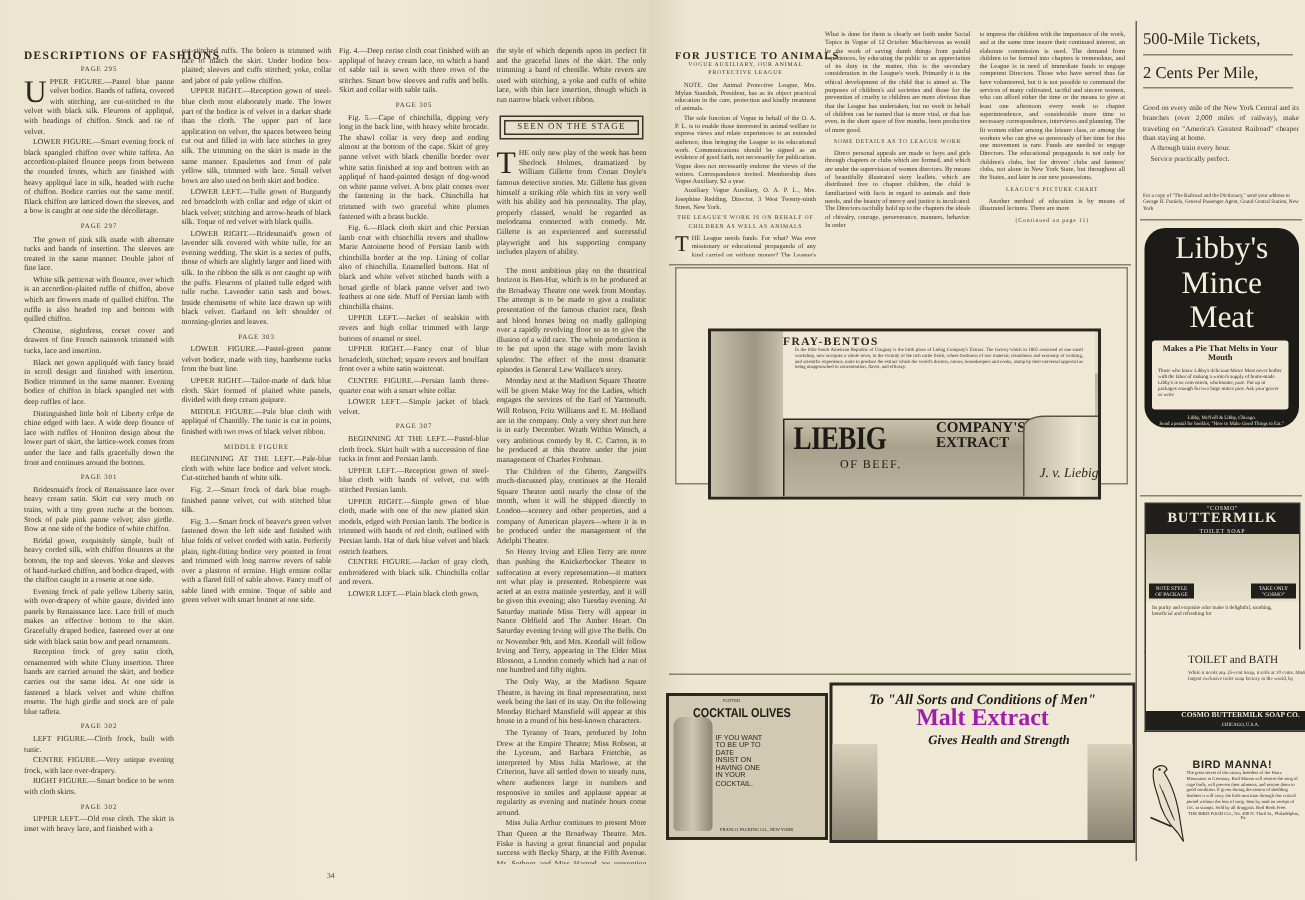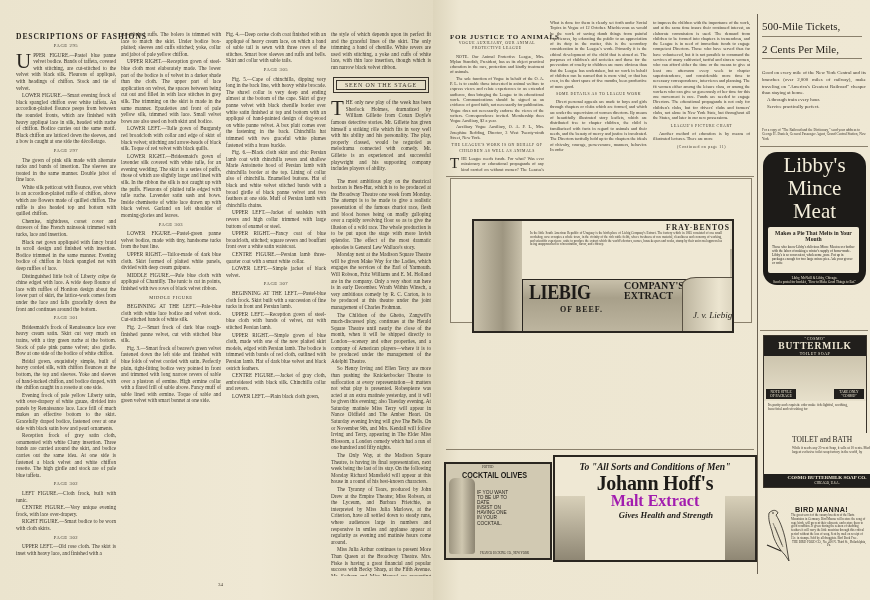--- a/index.html
+++ b/index.html
@@ -37,25 +37,25 @@
   .cosmo .body{font-size:3.5px;line-height:4.4px;padding:2px 4px;color:#3a342b;}
   .bird{position:absolute;left:763px;top:505px;width:105px;height:60px;}
   .bird .h{position:absolute;left:32px;top:0;font-family:"Liberation Sans","DejaVu Sans",sans-serif;font-weight:bold;font-size:7.2px;letter-spacing:.4px;}
   .bird .t{position:absolute;left:28px;top:9px;width:76px;font-size:3.1px;line-height:3.8px;color:#3a342b;}
   
   .liebig-frame{position:absolute;left:450px;top:178px;width:300px;height:143px;border:1px solid #8a806c;background:#efe8d4;}
   .liebig{position:absolute;left:472px;top:219px;width:258px;height:110px;border:2px solid #2a2620;background:#e3dcc6;overflow:hidden;}
   .liebig .scene{position:absolute;left:0;top:28px;width:258px;height:82px;background:linear-gradient(180deg,#b9b19c 0%,#ccc4ae 35%,#a8a08a 60%,#bdb59f 100%);}
   .liebig .pillar{position:absolute;left:0;top:0;width:48px;height:110px;background:linear-gradient(90deg,#c8c0aa,#9e9681 60%,#c8c0aa);border-right:1px solid #2a2620;}
   .liebig .box{position:absolute;left:48px;top:0;width:208px;height:58px;background:#efe8d4;border-bottom:1px solid #2a2620;}
-  .liebig .fb{font-size:7.6px;font-weight:bold;letter-spacing:1px;text-align:right;margin-top:2px;}
+  .liebig .fb{font-size:7.6px;font-weight:bold;letter-spacing:1px;text-align:left;margin-top:2px;}
   .liebig .txt{font-size:3.2px;line-height:3.8px;padding:0 8px;text-align:justify;color:#3a342b;}
   .liebig .word{position:absolute;left:25px;top:20px;font-size:22px;font-weight:bold;letter-spacing:-.5px;transform:scaleX(.82);transform-origin:left;color:#1d1b18;}
   .liebig .co{position:absolute;left:136px;top:20px;font-size:10px;line-height:10px;font-weight:bold;color:#1d1b18;}
-  .liebig .of{position:absolute;left:64px;top:45px;font-size:8px;font-weight:bold;letter-spacing:1px;color:#1d1b18;}
+  .liebig .of{position:absolute;left:64px;top:45px;font-size:8px;font-weight:normal;letter-spacing:1px;color:#1d1b18;}
   .liebig .jar{position:absolute;left:208px;top:56px;width:80px;height:78px;border-radius:14px/8px;background:linear-gradient(90deg,#bdb59f,#ece5d0 45%,#b7af98);border:1px solid #5a5244;}
   .liebig .jar span{position:absolute;left:10px;top:32px;font-style:italic;font-size:9px;color:#2a2620;}
   
   .olives{position:absolute;left:444px;top:462px;width:104px;height:94px;border:2px solid #2a2620;background:#d1c9b2;}
   .olives .h{position:absolute;left:16px;top:6px;font-family:"Liberation Sans",sans-serif;font-weight:bold;font-size:8.5px;color:#1d1b18;transform:scaleX(.85);transform-origin:left;}
   .olives .t{position:absolute;left:31px;top:26px;font-size:4.8px;line-height:5.1px;font-family:"Liberation Sans",sans-serif;color:#2a2620;}
   .olives .f{position:absolute;left:34px;bottom:3px;font-size:3px;}
   .olives .bottle{position:absolute;left:3px;top:14px;width:26px;height:76px;background:linear-gradient(90deg,#9e9681,#cfc7b0,#8d8572);border-radius:6px 6px 3px 3px;}
   .hoff{position:absolute;left:553px;top:455px;width:200px;height:103px;border:2px solid #2a2620;background:#efe8d4;text-align:center;}
   .hoff .a{font-style:italic;font-weight:bold;font-size:9.6px;margin-top:4px;color:#1d1b18;}
@@ -203,21 +203,20 @@
     <div>IN YOUR</div>
     <div>COCKTAIL.</div>
   </div>
   <div class="f">FRANCO PACKING CO., NEW YORK</div>
 </div>
 
 <div class="hoff">
   <div class="face" style="left:0;"></div>
   <div class="face" style="right:0;"></div>
   <div class="a">To "All Sorts and Conditions of Men"</div>
-  <div class="b">Johann Hoff's</div>
   <div class="c">Malt Extract</div>
   <div class="d">Gives Health and Strength</div>
 </div>
 
 <div class="tickets-title">500-Mile Tickets,</div>
 <div class="hrule" style="left:762px;top:36px;width:100px;height:1px;"></div>
 <div class="tickets-title2">2 Cents Per Mile,</div>
 <div class="hrule" style="left:762px;top:58px;width:100px;height:1px;"></div>
 <div class="tkt-body">
   <div>Good on every mile of the New York Central and its branches (over 2,000 miles of railway), make traveling on "America's Greatest Railroad" cheaper than staying at home.</div>

